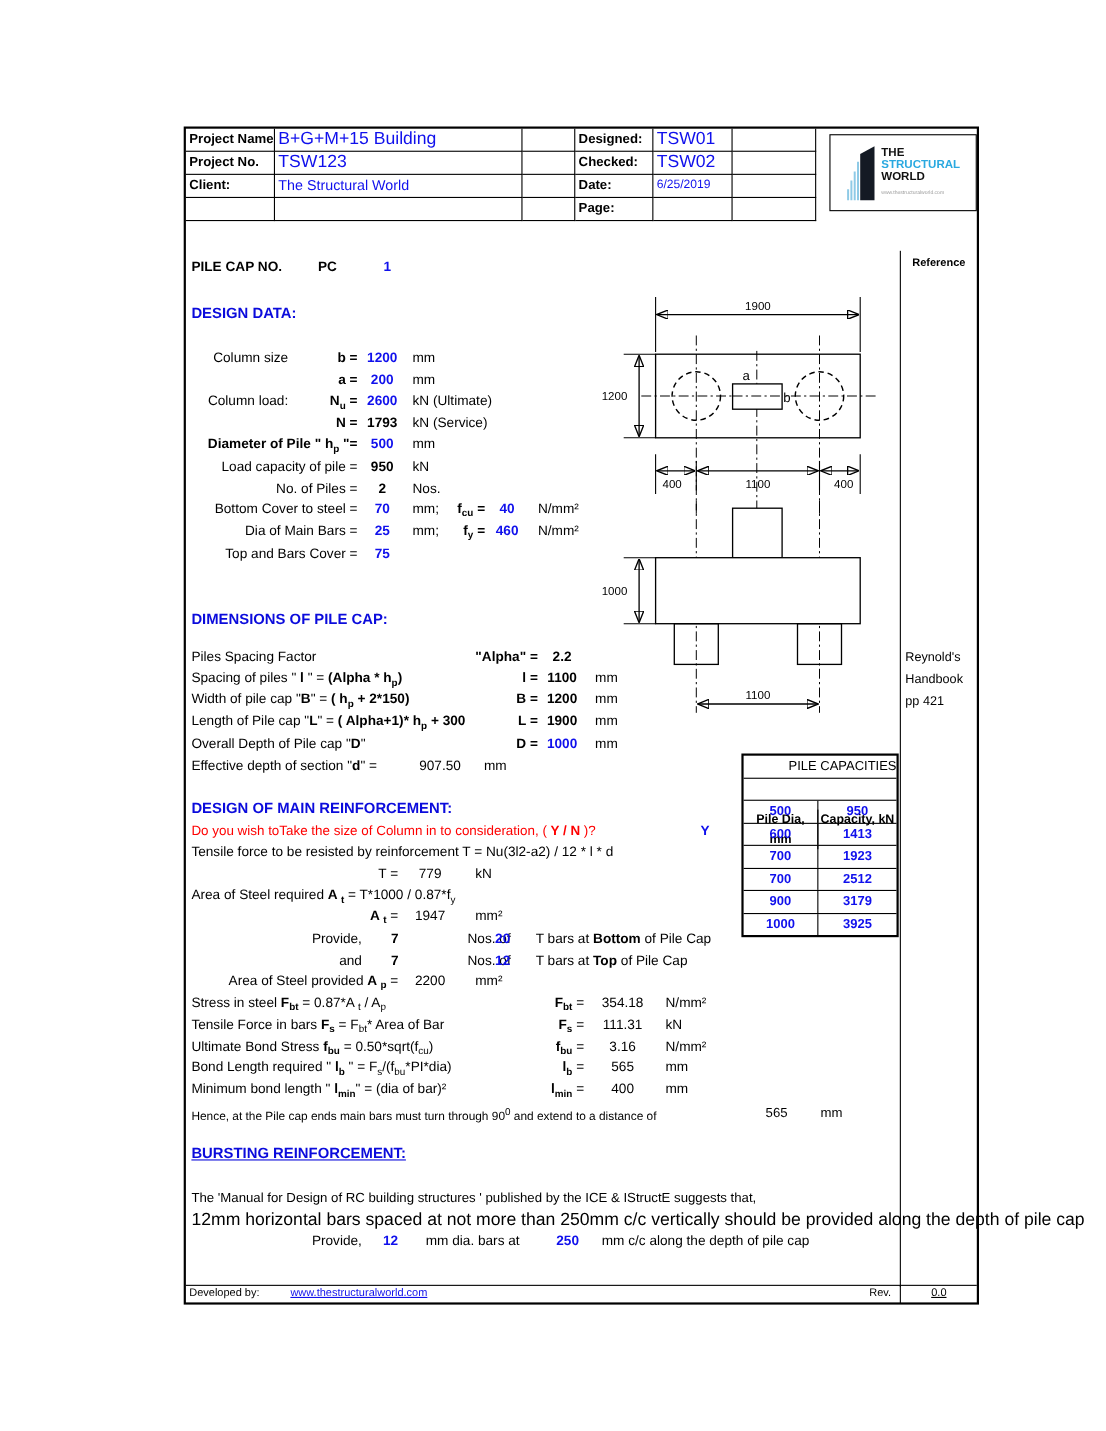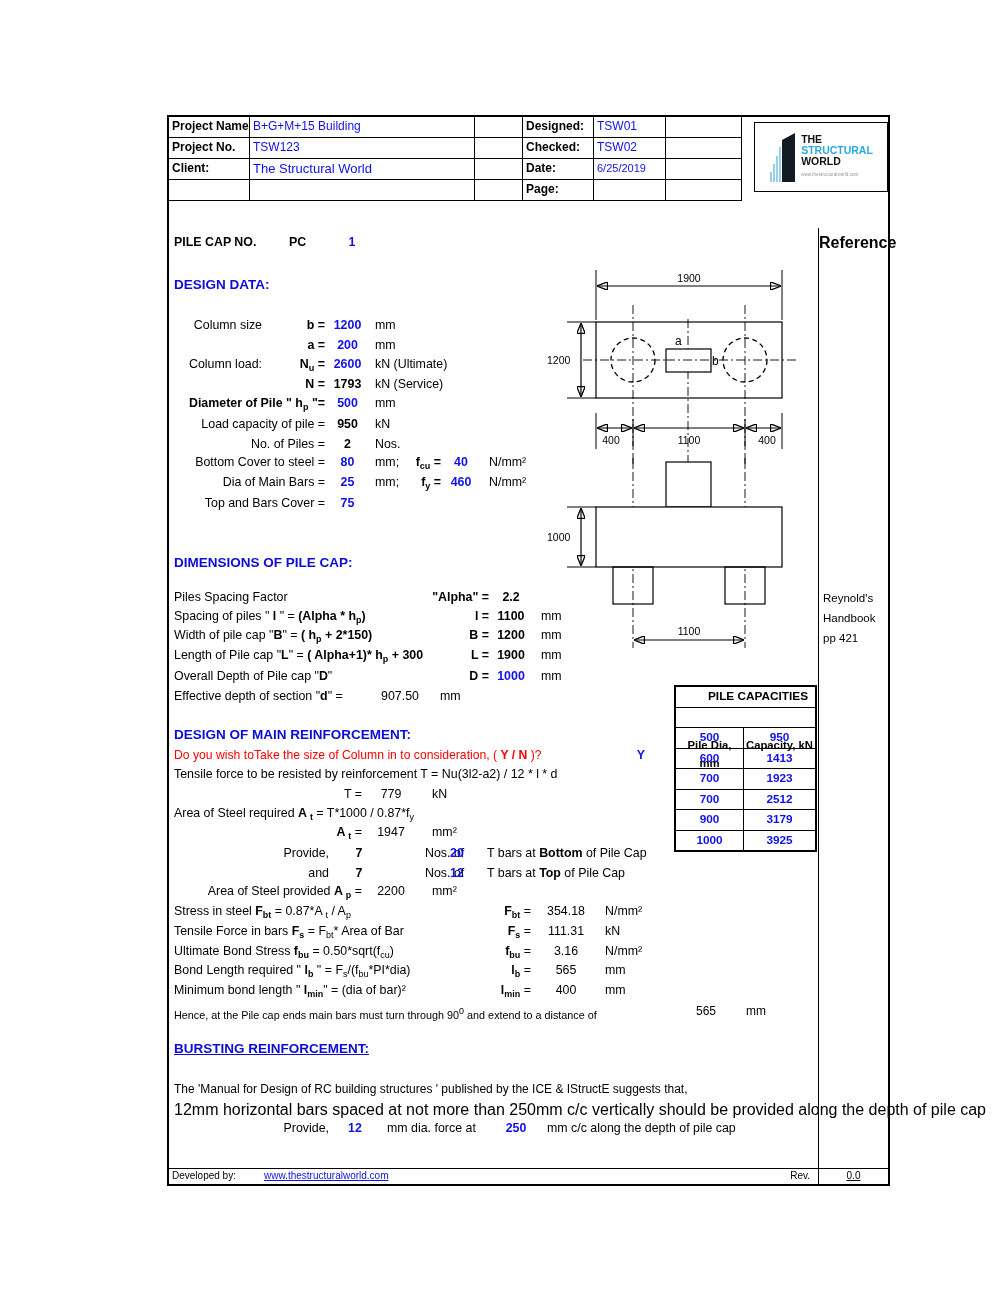--- a/index.html
+++ b/index.html
@@ -2,31 +2,31 @@
 <html><head>
 <meta charset="utf-8">
 <style>
   html,body{margin:0;padding:0;background:#fff;}
   body{width:1005px;height:1301px;position:relative;font-family:"Liberation Sans",sans-serif;color:#000;font-size:12.4px;}
   .sheet{position:absolute;left:167px;top:115px;width:723px;height:1071px;border:2px solid #000;box-sizing:border-box;background:#fff;}
   
   .hdr{position:absolute;left:0;top:0;width:573px;height:84px;display:grid;grid-template-columns:81px 225px 48px 71px 72px 76px;grid-auto-rows:21px;}
   .hc{border-right:1.5px solid #000;border-bottom:1.5px solid #000;box-sizing:border-box;line-height:19px;padding:0 0 0 3px;white-space:nowrap;overflow:hidden;}
   .hl{font-weight:bold;font-size:12px;}
-  .hv{color:#1010EC;font-size:12px;}
+  .hv{color:#1010EC;font-size:16px;}
   .logo-box{position:absolute;left:585px;top:5px;width:134px;height:70px;border:1.5px solid #000;box-sizing:border-box;display:flex;align-items:center;justify-content:center;gap:4px;}
   .logo-txt{line-height:11px;}
   .lt1,.lt3{font-weight:800;font-size:10.5px;color:#111;}
   .lt2{font-weight:800;font-size:10.5px;color:#2aa9e0;}
   .lt4{font-size:4.6px;color:#9a9a9a;margin-top:2px;}
   
   .titlebar{position:absolute;left:0;top:85px;width:719px;height:26px;background:#D9D9D9;border-top:1.5px solid #000;border-bottom:1.5px solid #000;box-sizing:border-box;text-align:center;font-weight:bold;font-size:14px;line-height:23px;}
   
   .refcol{position:absolute;left:649px;top:111px;width:70px;height:942px;border-left:1.5px solid #000;box-sizing:border-box;}
-  .refhead{font-weight:bold;font-size:16px;text-align:center;margin-top:6px;}
+  .refhead{font-weight:bold;font-size:10px;text-align:center;margin-top:6px;}
   .refnote{position:absolute;left:4px;top:360px;font-size:11.5px;line-height:20px;}
   
   .foot{position:absolute;left:0;top:1051px;width:719px;height:16px;border-top:1.5px solid #000;box-sizing:border-box;font-size:10px;line-height:14px;}
   .fdev{position:absolute;left:3px;}
   .flink{position:absolute;left:95px;color:#1010EC;text-decoration:underline;}
   .frev{position:absolute;right:78px;}
   .fval{position:absolute;left:649px;top:0;width:70px;height:16px;border-left:1.5px solid #000;box-sizing:border-box;text-align:center;text-decoration:underline;}
   
   .m{position:absolute;left:0;top:111px;width:649px;height:942px;}
   .row{position:absolute;height:19px;line-height:19px;white-space:nowrap;left:5px;}
@@ -73,21 +73,21 @@
   .hence .c1{width:512px;}
   .hence .c2{width:40px;text-align:center;font-size:12px;}
   .hence .c3{padding-left:20px;font-size:12px;}
   .bprov{display:grid;grid-template-columns:155px 52px 110px 50px auto;}
   .bprov .c1{text-align:right;}
   .bprov .c2,.bprov .c4{text-align:center;}
   .bprov .c3{padding-left:6px;}
   .bprov .c5{padding-left:6px;}
   
   .pcap{position:absolute;left:505px;top:457px;width:143px;border:2px solid #000;box-sizing:border-box;font-size:11.8px;}
-  .pcap .tt{border-bottom:1.5px solid #000;font-weight:bold;text-align:left;height:20px;line-height:19px;padding-left:32px;}
+  .pcap .tt{border-bottom:1.5px solid #000;font-weight:normal;text-align:right;height:20px;line-height:19px;padding-left:32px;}
   .pcap .hr2{display:grid;grid-template-columns:68px 71px;border-bottom:1.5px solid #000;height:19px;line-height:18px;}
   .pcap .hr2 span{text-align:center;font-weight:bold;font-size:11.3px;margin-top:28px;}
   .pcap .hr2 span:first-child{border-right:1.5px solid #000;}
   .pcap .dr{display:grid;grid-template-columns:68px 71px;border-bottom:1.5px solid #000;height:19.5px;line-height:19px;}
   .pcap .dr:last-child{border-bottom:none;}
   .pcap .dr span{text-align:center;color:#1010EC;font-weight:bold;}
   .pcap .dr span:first-child{border-right:1.5px solid #000;}
   
   .diag{position:absolute;left:376px;top:35px;}
   .diag line,.diag rect,.diag circle,.diag path{fill:none;stroke:#000;stroke-width:1.2px;}
@@ -195,21 +195,21 @@
       <span class="c3 vb">950</span>
       <span class="c4">kN</span>
     </div>
     <div class="row dd" style="top:207px">
       <span class="c12">No. of Piles =</span>
       <span class="c3 vb">2</span>
       <span class="c4">Nos.</span>
     </div>
     <div class="row dd" style="top:225px">
       <span class="c12">Bottom Cover to steel =</span>
-      <span class="c3 blue">80</span>
+      <span class="c3 blue">70</span>
       <span class="c4 sub2">
         <span class="u1">mm;</span>
         <span class="s2 vb">f<sub>cu</sub> =</span>
         <span class="v2 blue">40</span>
         <span class="u2">N/mm²</span>
       </span>
     </div>
     <div class="row dd" style="top:245px">
       <span class="c12">Dia of Main Bars =</span>
       <span class="c3 blue">25</span>
@@ -337,21 +337,21 @@
       <span class="c2">565</span>
       <span class="c3">mm</span>
     </div>
 
     <div class="row hd u" style="top:811px">BURSTING REINFORCEMENT:</div>
     <div class="row" style="top:852px;font-size:12px">The 'Manual for Design of RC building structures ' published by the ICE &amp; IStructE suggests that,</div>
     <div class="row" style="top:872px;font-size:16px">12mm horizontal bars spaced at not more than 250mm c/c vertically should be provided along the depth of pile cap</div>
     <div class="row bprov" style="top:891px">
       <span class="c1">Provide,</span>
       <span class="c2 blue">12</span>
-      <span class="c3">mm  dia.  force at</span>
+      <span class="c3">mm  dia.  bars at</span>
       <span class="c4 blue">250</span>
       <span class="c5">mm  c/c along the depth of pile cap</span>
     </div>
 
     <div class="pcap">
       <div class="tt">PILE CAPACITIES</div>
       <div class="hr2">
         <span>Pile Dia, mm</span>
         <span>Capacity, kN</span>
       </div>

